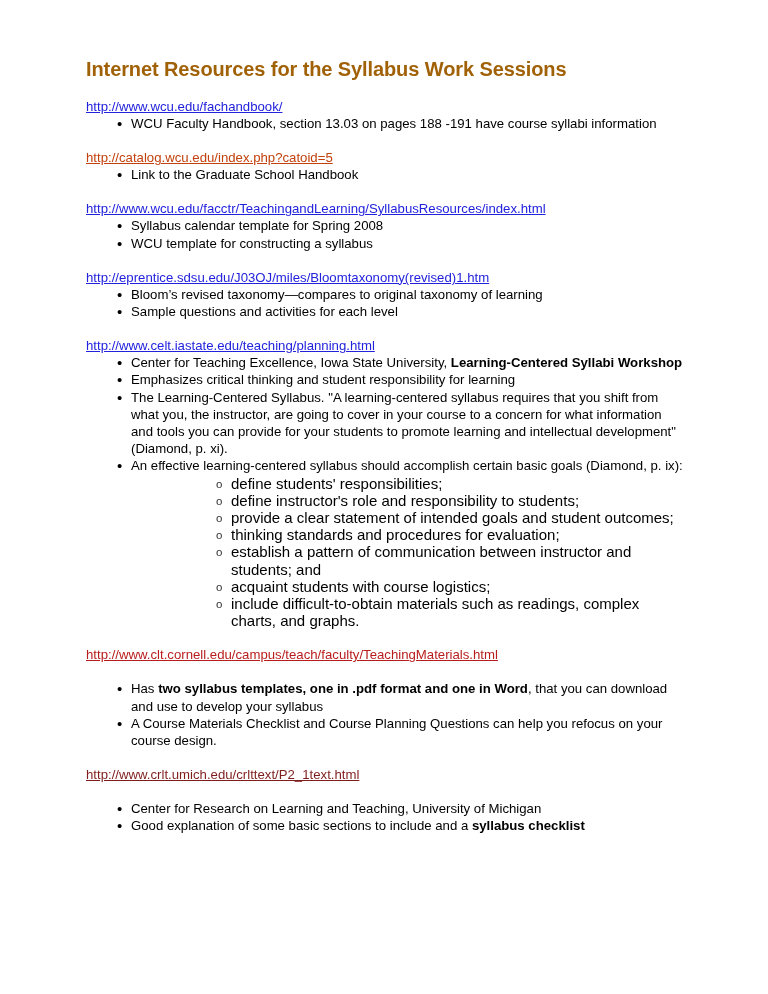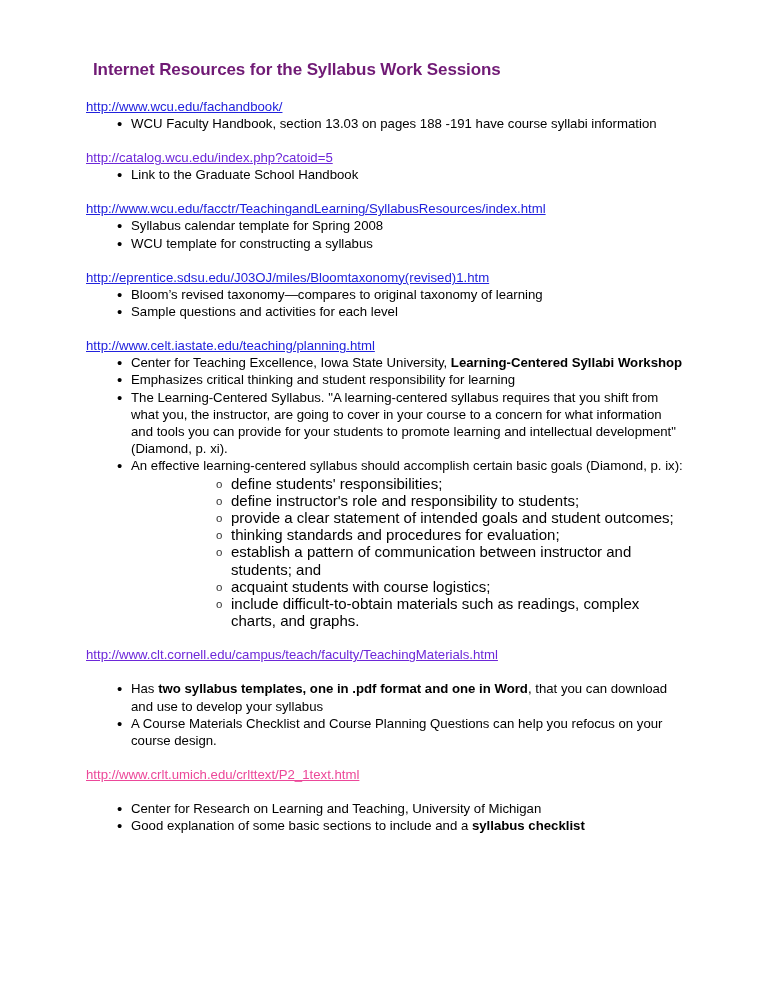--- a/index.html
+++ b/index.html
@@ -20,26 +20,26 @@
     box-sizing: border-box;
     overflow: hidden;
   }
   .content {
     position: absolute;
     left: 86px;
     top: 60px;
     width: 600px;
   }
   h1.doc-title {
-    font-size: 17px;
+    font-size: 20px;
     font-weight: bold;
-    margin: 0 0 0 7px;
+    margin: 0 0 0 0;
     letter-spacing: -0.1px;
     line-height: 19px;
-    color: #701a75;
+    color: #a16207;
   }
   .spacer-line {
     height: 19px;
   }
   .url-line {
     font-size: 13.2px;
     line-height: 17px;
     margin: 0;
     white-space: nowrap;
   }
@@ -110,21 +110,21 @@
     <div class="spacer-line"></div>
     <div id="sections-root">
         <div class="group">
           <div class="url-line"><a class="url-text" href="#" style="color: rgb(34, 34, 221);">http://www.wcu.edu/fachandbook/</a></div>
           <ul class="bullets">
             <li><span class="marker disc"></span><span>WCU Faculty Handbook, section 13.03 on pages 188 -191 have course syllabi information</span></li>
           </ul>
           <div class="gap"></div>
         </div>
         <div class="group">
-          <div class="url-line"><a class="url-text" href="#" style="color: #6d28d9;">http://catalog.wcu.edu/index.php?catoid=5</a></div>
+          <div class="url-line"><a class="url-text" href="#" style="color: #c2410c;">http://catalog.wcu.edu/index.php?catoid=5</a></div>
           <ul class="bullets">
             <li><span class="marker disc"></span><span>Link to the Graduate School Handbook</span></li>
           </ul>
           <div class="gap"></div>
         </div>
         <div class="group">
           <div class="url-line"><a class="url-text" href="#" style="color: rgb(34, 34, 221);">http://www.wcu.edu/facctr/TeachingandLearning/SyllabusResources/index.html</a></div>
           <ul class="bullets">
             <li><span class="marker disc"></span><span>Syllabus calendar template for Spring 2008</span></li>
             <li><span class="marker disc"></span><span>WCU template for constructing a syllabus</span></li>
@@ -151,30 +151,30 @@
                 <li><span class="marker circle"></span><span>provide a clear statement of intended goals and student outcomes;</span></li>
                 <li><span class="marker circle"></span><span>thinking standards and procedures for evaluation;</span></li>
                 <li><span class="marker circle"></span><span>establish a pattern of communication between instructor and students; and</span></li>
                 <li><span class="marker circle"></span><span>acquaint students with course logistics;</span></li>
                 <li><span class="marker circle"></span><span>include difficult-to-obtain materials such as readings, complex charts, and graphs.</span></li>
               </ul></li>
           </ul>
           <div class="gap"></div>
         </div>
         <div class="group">
-          <div class="url-line"><a class="url-text" href="#" style="color: #6d28d9;">http://www.clt.cornell.edu/campus/teach/faculty/TeachingMaterials.html</a></div>
+          <div class="url-line"><a class="url-text" href="#" style="color: #b91c1c;">http://www.clt.cornell.edu/campus/teach/faculty/TeachingMaterials.html</a></div>
           <div class="gap"></div>
           <ul class="bullets">
             <li><span class="marker disc"></span><span>Has </span><span class="b">two syllabus templates, one in .pdf format and one in Word</span><span>, that you can download and use to develop your syllabus</span></li>
             <li><span class="marker disc"></span><span>A Course Materials Checklist and Course Planning Questions can help you refocus on your course design.</span></li>
           </ul>
           <div class="gap"></div>
         </div>
         <div class="group">
-          <div class="url-line"><a class="url-text" href="#" style="color: #ec4899;">http://www.crlt.umich.edu/crlttext/P2_1text.html</a></div>
+          <div class="url-line"><a class="url-text" href="#" style="color: #7f1d1d;">http://www.crlt.umich.edu/crlttext/P2_1text.html</a></div>
           <div class="gap"></div>
           <ul class="bullets">
             <li><span class="marker disc"></span><span>Center for Research on Learning and Teaching, University of Michigan</span></li>
             <li><span class="marker disc"></span><span>Good explanation of some basic sections to include and a </span><span class="b">syllabus checklist</span></li>
           </ul>
           <div class="gap"></div>
         </div>
       </div>
   </div>
 </div>

